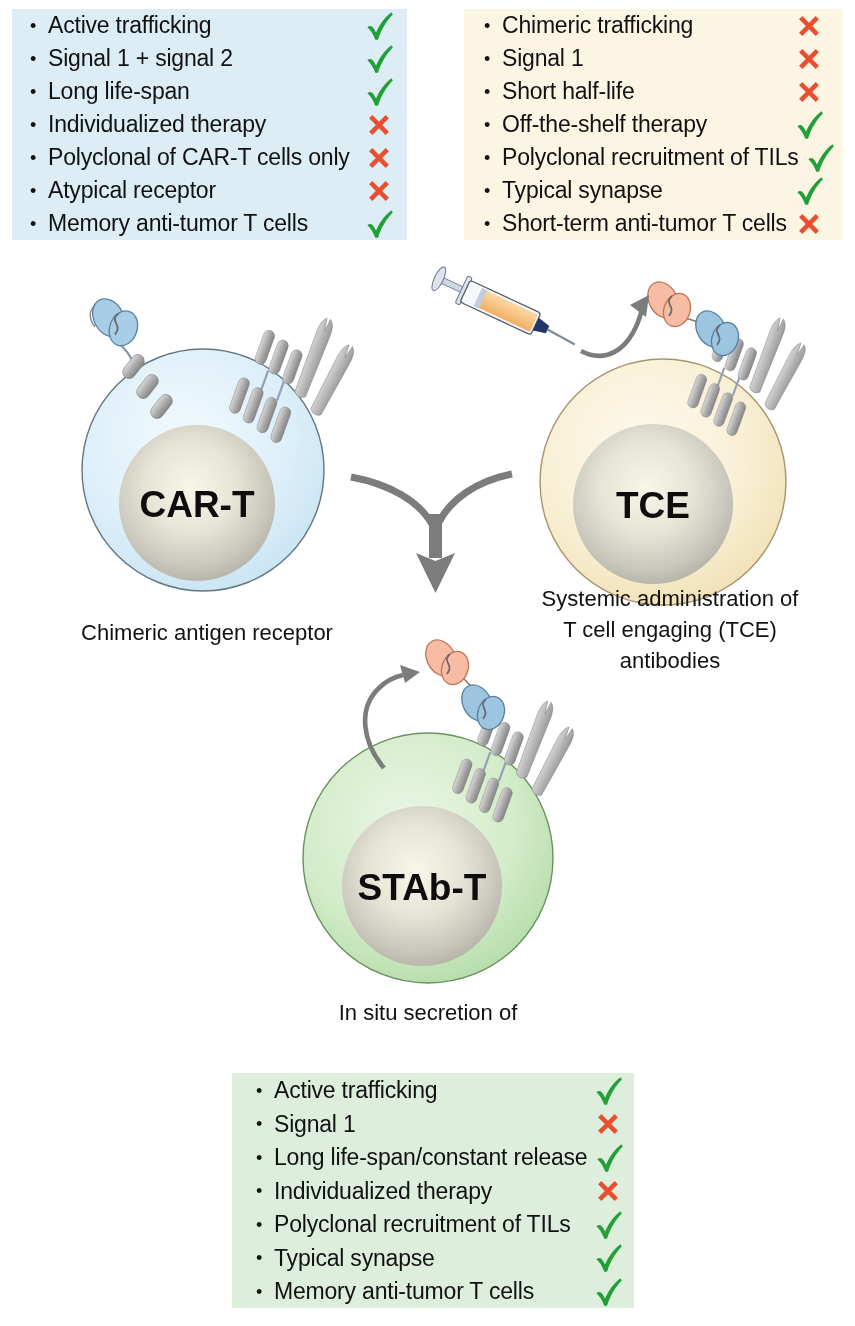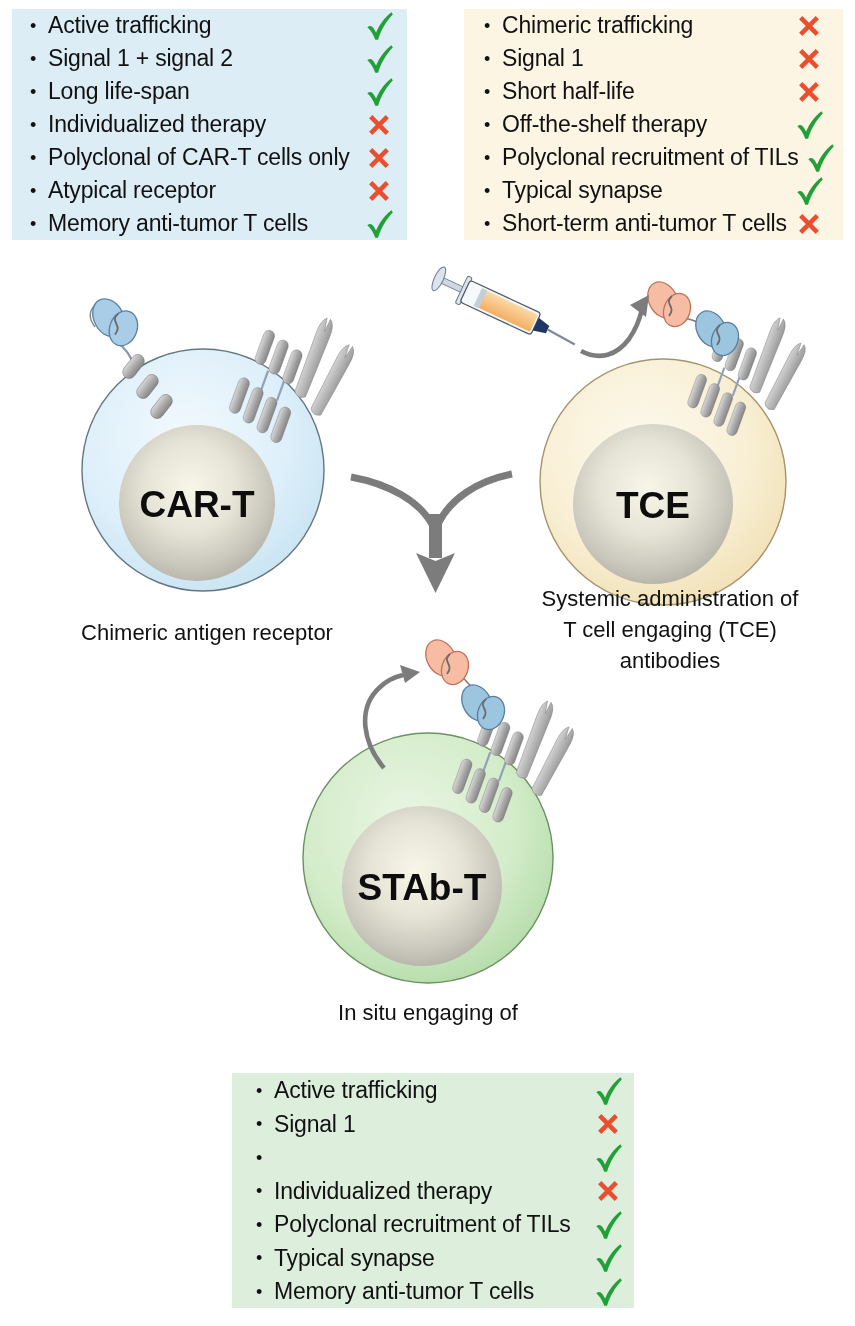--- a/index.html
+++ b/index.html
@@ -183,20 +183,21 @@
         <span class="bullet">•</span>
         <span class="label">Signal 1</span>
         <span class="mark no">
           <svg viewBox="0 0 24 24">
             <path fill="currentColor" d="M4.7 1.2 L12 8.5 L19.3 1.2 L22.8 4.7 L15.5 12 L22.8 19.3 L19.3 22.8 L12 15.5 L4.7 22.8 L1.2 19.3 L8.5 12 L1.2 4.7 Z"></path>
           </svg>
         </span>
       </div>
     <div class="row">
         <span class="bullet">•</span>
+        <span class="label">Long life-span/constant release</span>
         <span class="mark ok">
           <svg viewBox="0 0 30 32">
             <path fill="currentColor" d="M1.5 17.5 C4 15.2 6.5 15.8 8.6 18.8 L11.2 23.2 C15.2 13.5 21.8 5.2 28.3 0.6 L29.8 3.1 C23.3 9.6 16.8 19.5 13.4 31.3 L10.3 31.3 C8 24.8 4.8 20.4 1.5 17.5 Z"></path>
           </svg>
         </span>
       </div>
     <div class="row">
         <span class="bullet">•</span>
         <span class="label">Individualized therapy</span>
         <span class="mark no">
@@ -362,16 +363,16 @@
 
   <div class="caption" id="cap-car">
     <div>Chimeric antigen receptor</div>
   </div>
   <div class="caption" id="cap-tce">
     <div>Systemic administration of</div>
     <div>T cell engaging (TCE)</div>
     <div>antibodies</div>
   </div>
   <div class="caption" id="cap-stab">
-    <div><span class="it">In situ</span><span> engaging of</span></div>
+    <div><span class="it">In situ</span><span> secretion of</span></div>
   </div>
 
 </div>
 
 </body></html>

